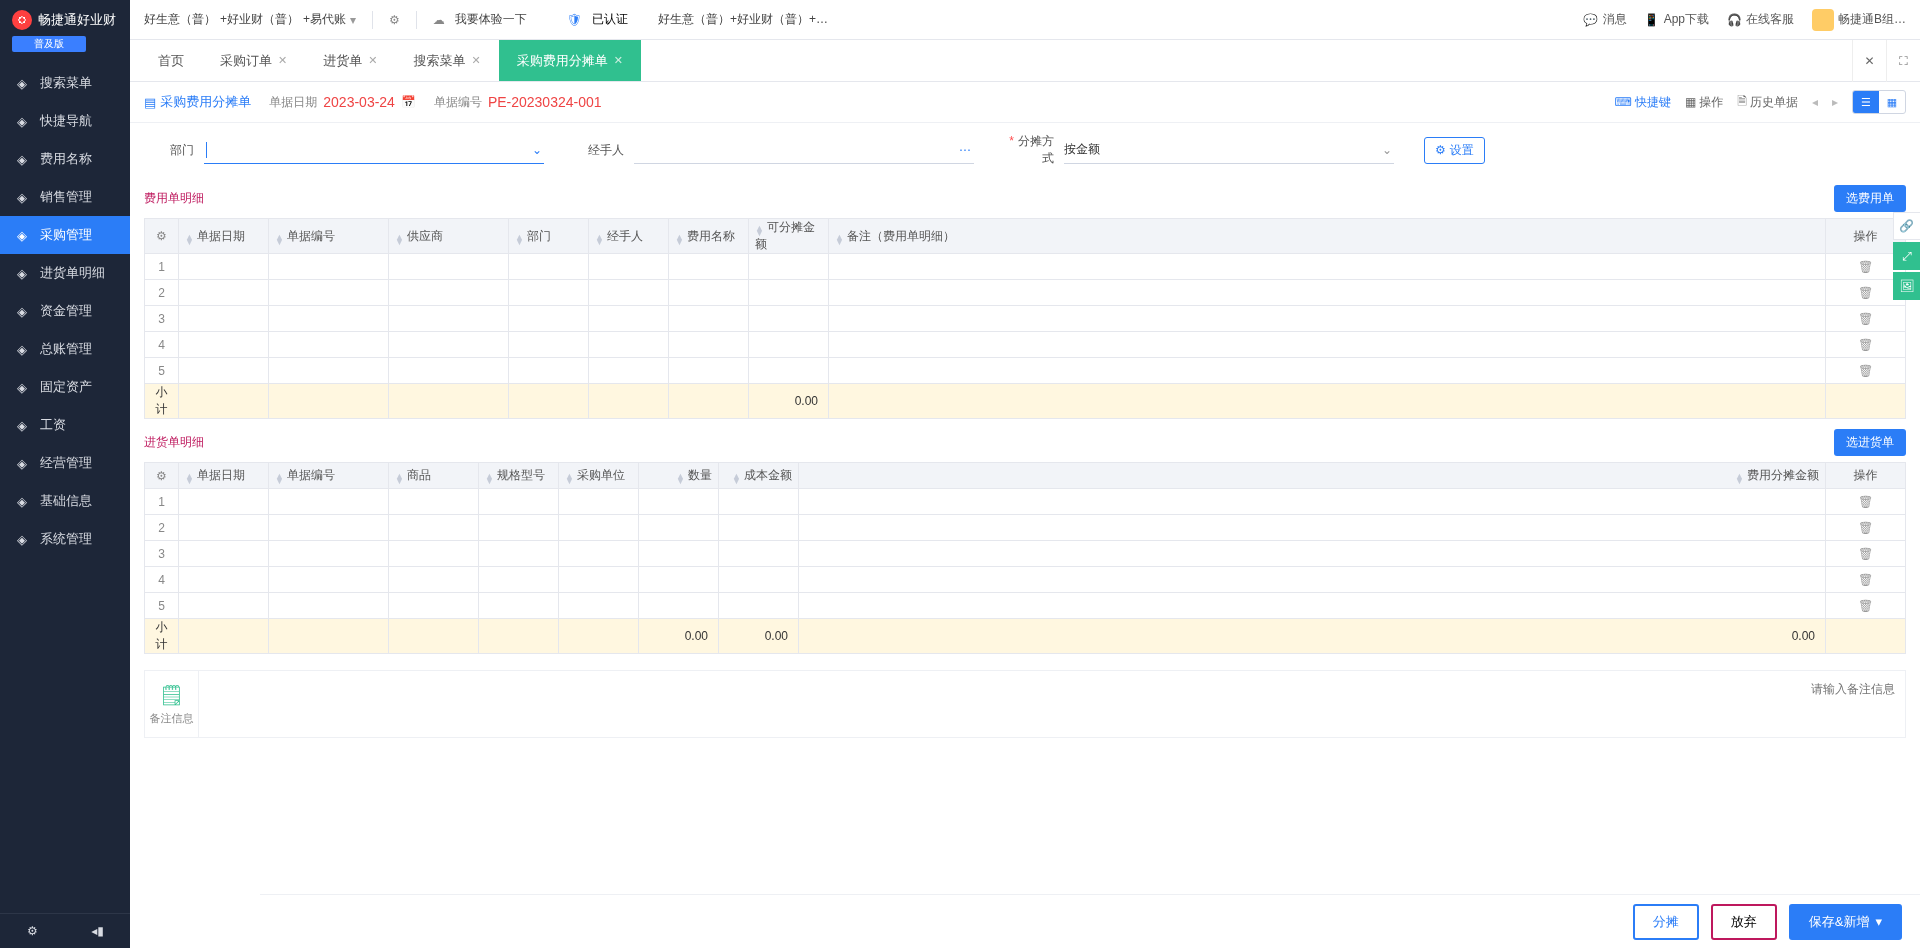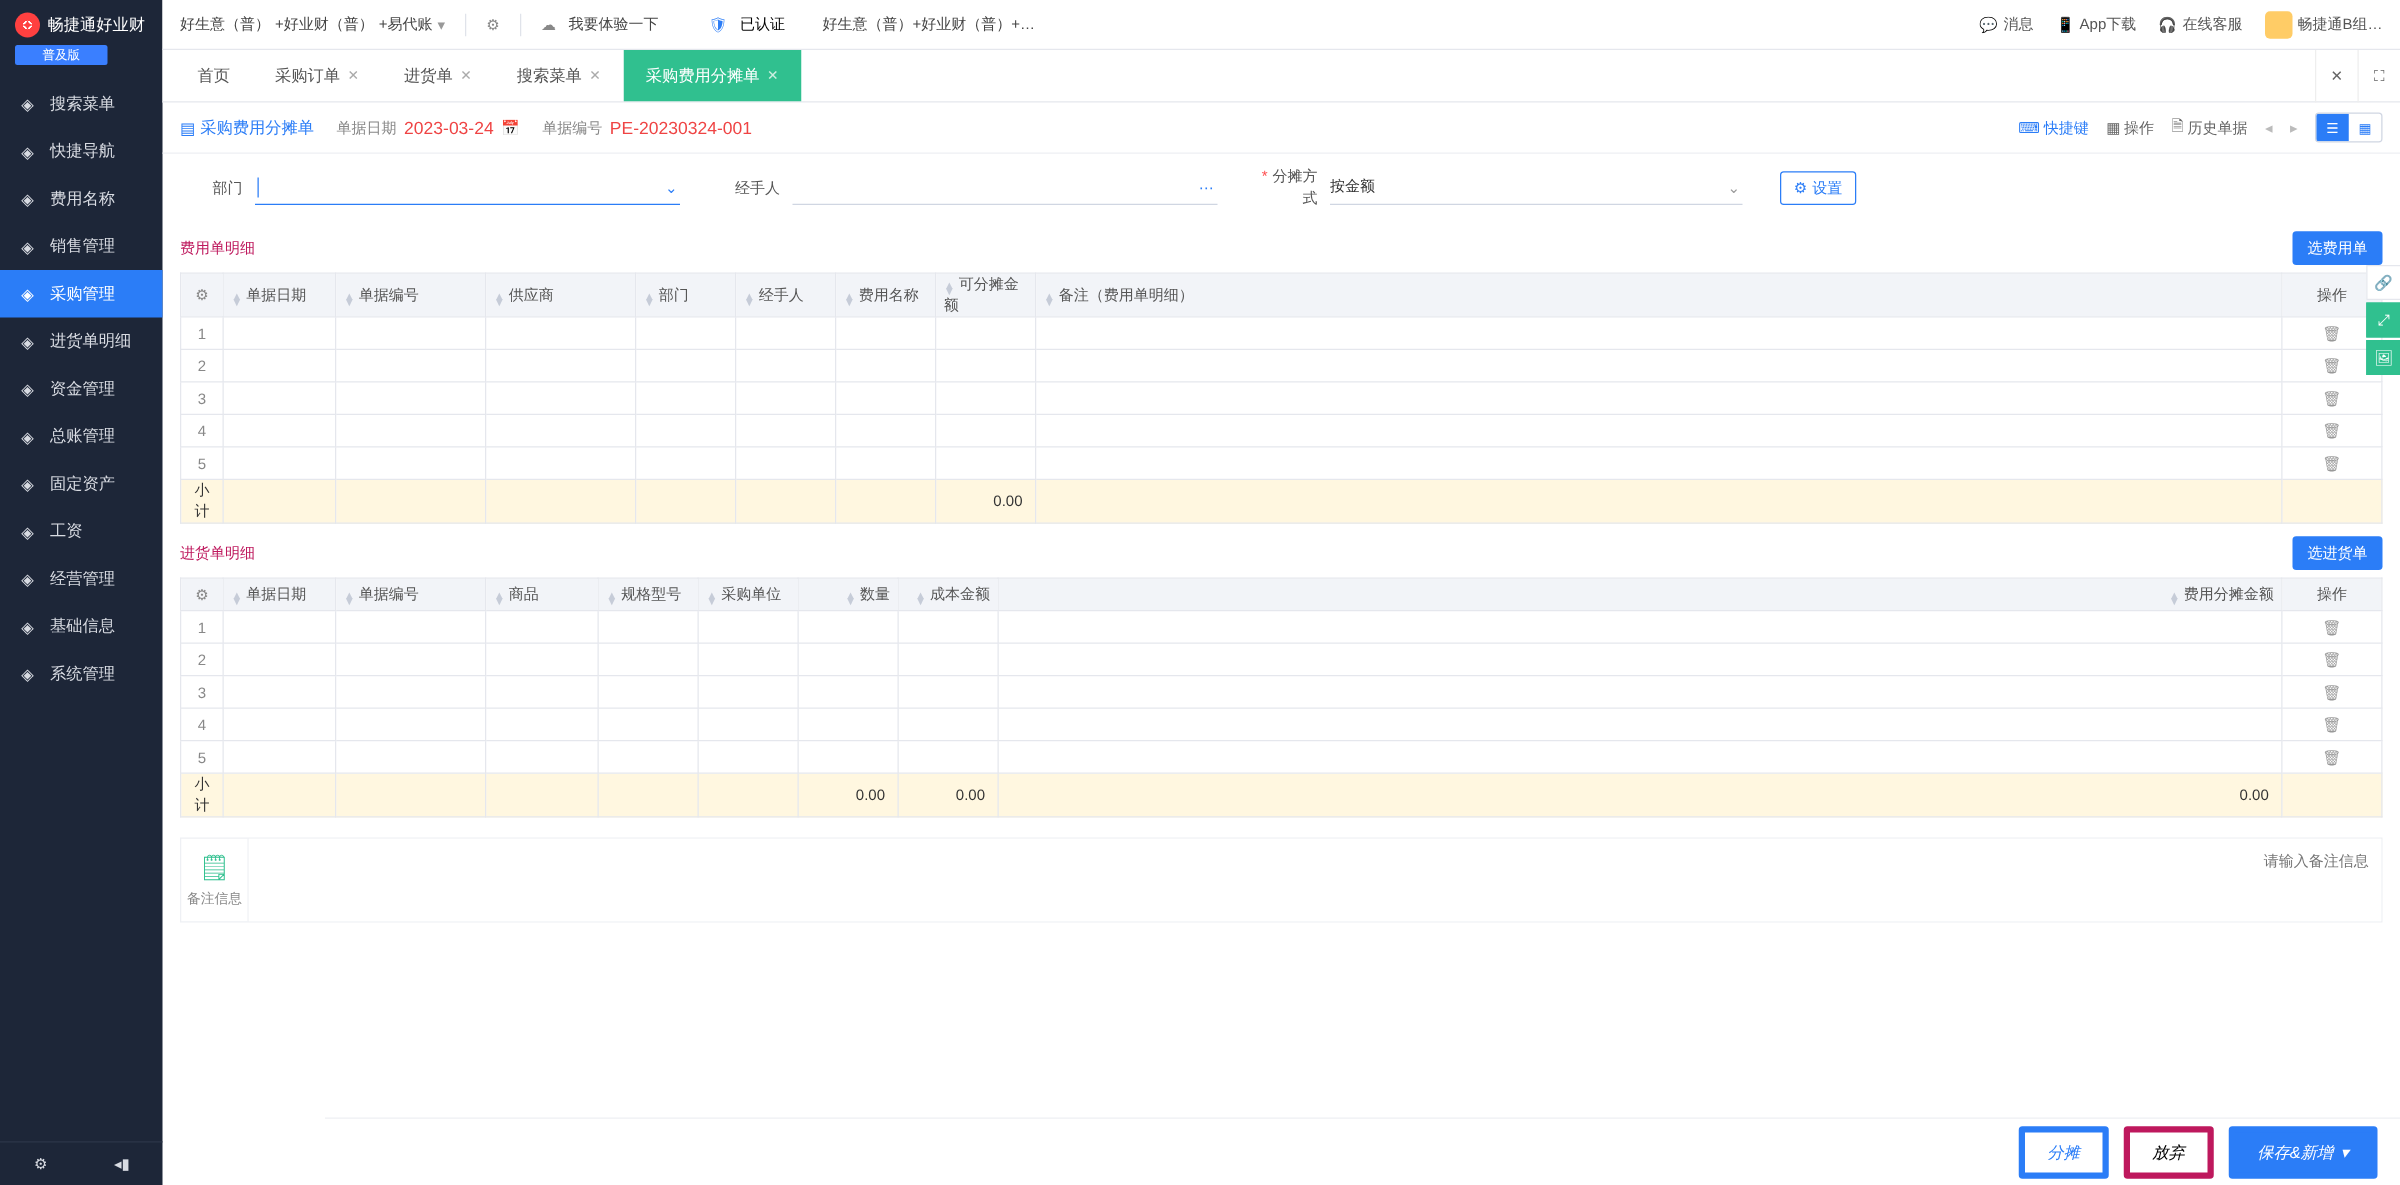--- a/index.html
+++ b/index.html
@@ -75,21 +75,21 @@
 tr.subtotal td { background:#fff7e0; }
 td.num { text-align:right; padding-right:10px; }
 th.gear { width:34px; text-align:center; color:#888; }
 
 .remark-bar { margin:10px 14px 0; border:1px solid #eef0f4; display:flex; align-items:stretch; height:68px; }
 .remark-icon { width:54px; display:flex; flex-direction:column; align-items:center; justify-content:center; border-right:1px solid #eef0f4; color:#30c08f; gap:4px; }
 .remark-icon .lbl { font-size:11px; color:#888; }
 .remark-input { flex:1; border:none; padding:10px; font-size:12px; color:#888; resize:none; outline:none;text-align:right; }
 
 .footer-actions { position:absolute; bottom:0; right:0; left:130px; height:54px; background:#fff; border-top:1px solid #eef0f4; display:flex; align-items:center; justify-content:flex-end; gap:12px; padding:0 18px; }
-.btn { padding:7px 18px; border-radius:3px; font-size:13px; cursor:pointer; border:5px solid #be185d; background:#fff;font-style:italic; }
+.btn { padding:7px 18px; border-radius:3px; font-size:13px; cursor:pointer; border:2px solid #be185d; background:#fff; }
 .btn.outline-blue { border-color:#2b7df7; color:#2b7df7; }
 .btn.primary { background:#2b7df7; border-color:#2b7df7; color:#fff; display:flex;align-items:center;gap:6px; }
 
 .side-float { position:absolute; right:-1px; top:212px; display:flex; flex-direction:column; gap:2px; }
 .side-float span { width:28px; height:28px; display:flex;align-items:center;justify-content:center; background:#fff; border:1px solid #e5e7ed; color:#999; cursor:pointer; }
 .side-float span.green { background:#30c08f; color:#fff; border-color:#30c08f; }
 </style>
 </head>
 <body>
 

